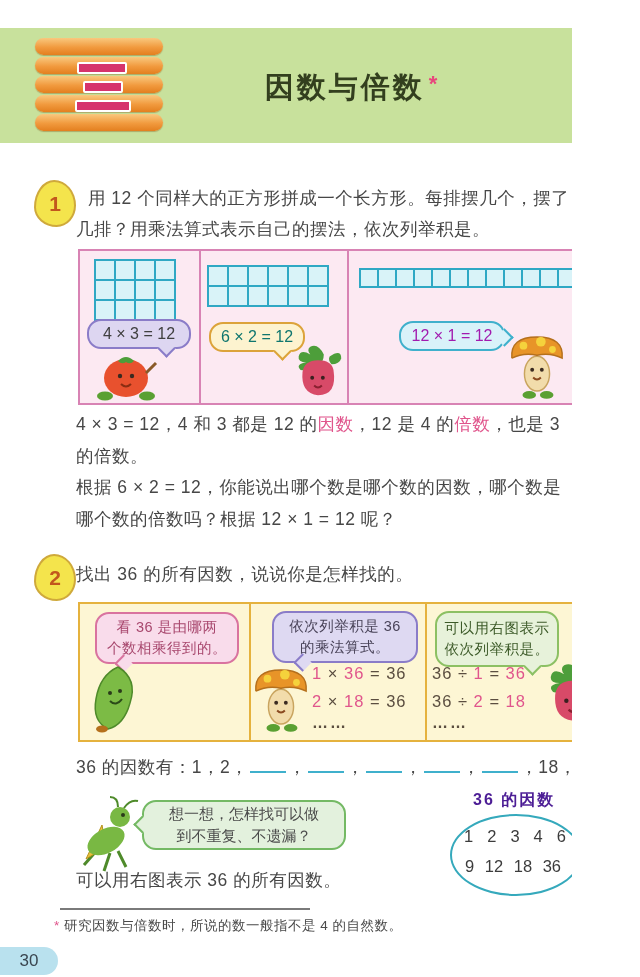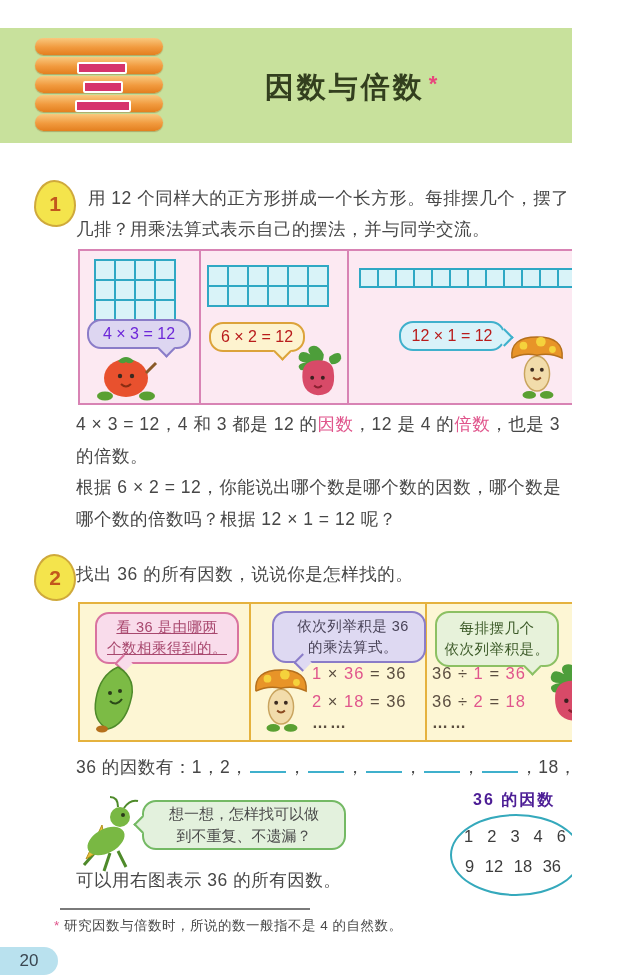--- a/index.html
+++ b/index.html
@@ -36,25 +36,25 @@
              border:2.5px solid #e5b23e;}
   .ydiv{position:absolute;top:0;bottom:0;width:2px;background:#e5b23e;}
 
   
   .grid{position:absolute;display:grid;gap:2px;padding:2px;background:#2fa8c4;}
   .cell{background:#d9f3f8;}
 
   
   .bubble{position:absolute;border:2px solid;border-radius:14px;display:flex;flex-direction:column;
           align-items:center;justify-content:center;text-align:center;line-height:20px;}
-  .b-purple{background:#ddd6f1;border-color:#8a7cc8;color:#6d28d9;}
-  .b-yellow{background:#fdf3cf;border-color:#dca33a;color:#b91c1c;}
-  .b-cyan{background:#d9f2f9;border-color:#3fb0cc;color:#b91c1c;}
-  .b-pink{background:#f9dceb;border-color:#d9739f;color:#a8486e;text-decoration:underline;}
-  .b-lav{background:#ded9f2;border-color:#8a7cc8;color:#494358;padding-left:8px;}
+  .b-purple{background:#ddd6f1;border-color:#8a7cc8;color:#404040;}
+  .b-yellow{background:#fdf3cf;border-color:#dca33a;color:#0f766e;}
+  .b-cyan{background:#d9f2f9;border-color:#3fb0cc;color:#a21caf;}
+  .b-pink{background:#f9dceb;border-color:#d9739f;color:#a8486e;}
+  .b-lav{background:#ded9f2;border-color:#8a7cc8;color:#494358;}
   .b-green{background:#e7f2da;border-color:#8cc063;color:#3c5a28;}
   .b-think{background:#e3f1dd;border-color:#74b964;color:#4a4a4a;}
   .beq{font-size:16px;font-weight:500;}
   .hint{font-size:14.5px;line-height:21px;letter-spacing:0.5px;}
   .tail{position:absolute;width:11px;height:11px;transform:rotate(45deg);}
   .tl-pu{background:#ddd6f1;border-right:2px solid #8a7cc8;border-bottom:2px solid #8a7cc8;}
   .tl-ye{background:#fdf3cf;border-right:2px solid #dca33a;border-bottom:2px solid #dca33a;}
   .tl-cy{background:#d9f2f9;border-top:2px solid #3fb0cc;border-right:2px solid #3fb0cc;}
   .tl-pk{background:#f9dceb;border-left:2px solid #d9739f;border-bottom:2px solid #d9739f;}
   .tl-lv{background:#ded9f2;border-left:2px solid #8a7cc8;border-bottom:2px solid #8a7cc8;}
@@ -99,21 +99,21 @@
       <div class="stroke" style="left:48px;top:43px;width:36px"></div>
       <div class="stroke" style="left:40px;top:62px;width:52px"></div>
     </div>
     <div class="title-wrap">
       <span class="title">因数与倍数</span><span class="star">*</span>
     </div>
   </div>
 
   <div class="badge" style="left:34px;top:180px">1</div>
   <div class="abs t nowrap" style="left:88px;top:186px">用 12 个同样大的正方形拼成一个长方形。每排摆几个，摆了</div>
-  <div class="abs t nowrap" style="left:76px;top:217px">几排？用乘法算式表示自己的摆法，并与同学交流。</div>
+  <div class="abs t nowrap" style="left:76px;top:217px">几排？用乘法算式表示自己的摆法，依次列举积是。</div>
 
   <div class="pinkbox">
     <div class="pdiv" style="left:119px"></div>
     <div class="pdiv" style="left:267px"></div>
 
     <div class="grid" style="left: 14px; top: 8px; grid-template-columns: repeat(4, 18px); grid-template-rows: repeat(3, 18px);">
         <div class="cell"></div>
         <div class="cell"></div>
         <div class="cell"></div>
         <div class="cell"></div>
@@ -246,21 +246,21 @@
     </svg>
     <div class="eq" style="left:232px;top:60px">
       <span class="pk">1</span> <span>×</span> <span class="pk">36</span> <span>= 36</span>
     </div>
     <div class="eq" style="left:232px;top:88px">
       <span class="pk">2</span> <span>×</span> <span class="pk">18</span> <span>= 36</span>
     </div>
     <div class="dots" style="left:232px;top:110px">……</div>
 
     <div class="bubble b-green hint" style="left:355px;top:7px;width:120px;height:52px">
-      <span>每排摆几个</span>
+      <span>可以用右图表示</span>
       <span>依次列举积是。</span>
       <i class="tail tl-gr" style="right:18px;bottom:-8px"></i>
     </div>
     <div class="eq" style="left:352px;top:60px">
       <span>36 ÷</span> <span class="pk">1</span> <span>=</span> <span class="pk">36</span>
     </div>
     <div class="eq" style="left:352px;top:88px">
       <span>36 ÷</span> <span class="pk">2</span> <span>=</span> <span class="pk">18</span>
     </div>
     <div class="dots" style="left:352px;top:110px">……</div>
@@ -311,16 +311,16 @@
 
   <div class="abs t nowrap" style="left:76px;top:868px">可以用右图表示 36 的所有因数。</div>
 
   <div class="rule"></div>
   <div class="footnote nowrap">
     <span class="hl">*</span>
     <span>研究因数与倍数时，所说的数一般指不是 4 的自然数。</span>
   </div>
 
   <div class="pagenum">
-    <span>20</span>
+    <span>30</span>
   </div>
 
 </div>
 
 </body></html>

